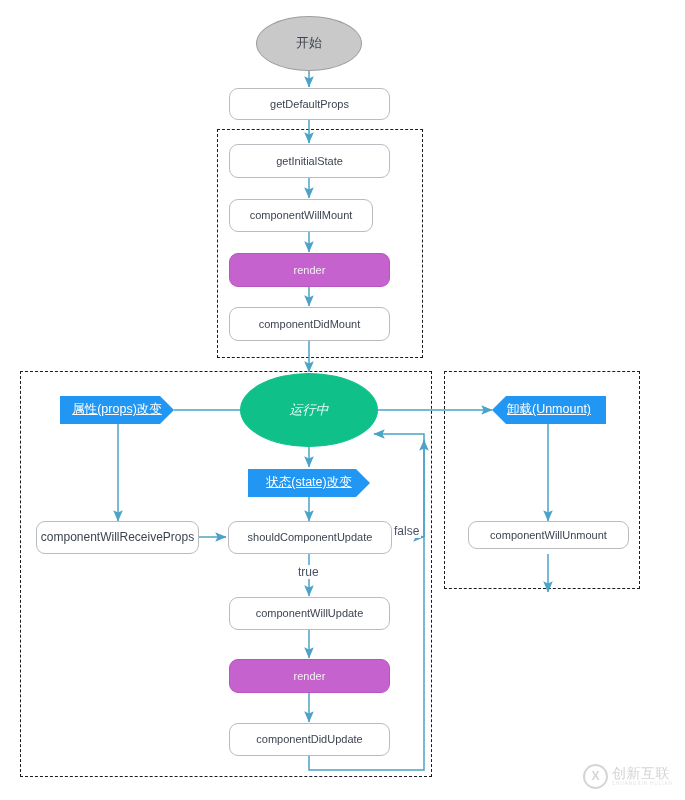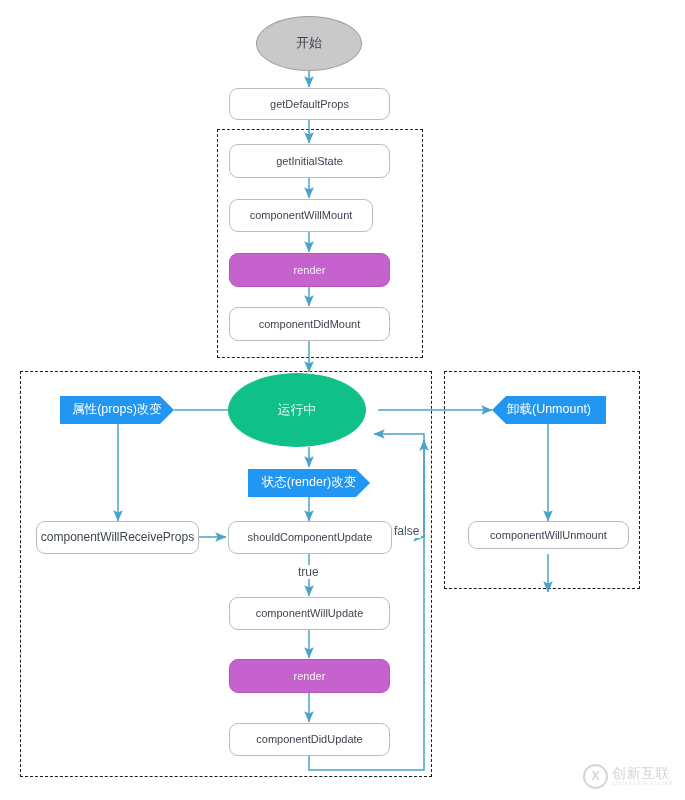--- a/index.html
+++ b/index.html
@@ -31,21 +31,21 @@
     background:#c9c9c9;border:1px solid #9d9d9d;border-radius:50%;
     color:#3d4450;font-size:13px;
   }
   .ellipse.running{
     background:#0fc189;border:1px solid #0fc189;color:#eafff7;
   }
 
   
   .badge{
     background:#2196f3;color:#ffffff;font-size:12.5px;
-    border:none;border-radius:0;
+    border:none;border-radius:0;text-decoration:underline;
   }
   .badge.right{
     clip-path:polygon(0 0, calc(100% - 14px) 0, 100% 50%, calc(100% - 14px) 100%, 0 100%);
   }
   .badge.left{
     clip-path:polygon(14px 0, 100% 0, 100% 100%, 14px 100%, 0 50%);
   }
 
   
   .phase{
@@ -138,25 +138,25 @@
   <div class="node box" style="left:229px;top:88px;width:161px;height:32px;">getDefaultProps</div>
 
   <div class="node box" style="left:229px;top:144px;width:161px;height:34px;">getInitialState</div>
 
   <div class="node box" style="left:229px;top:199px;width:144px;height:33px;">componentWillMount</div>
 
   <div class="node box render" style="left:229px;top:253px;width:161px;height:34px;">render</div>
 
   <div class="node box" style="left:229px;top:307px;width:161px;height:34px;">componentDidMount</div>
 
-  <div class="node ellipse running" style="left:228px;top:373px;width:138px;height:74px;">运行中</div>
+  <div class="node ellipse running" style="left:240px;top:373px;width:138px;height:74px;font-style:italic;">运行中</div>
 
   <div class="node badge right" style="left:60px;top:396px;width:114px;height:28px;">属性(props)改变</div>
 
-  <div class="node badge right" style="left:248px;top:469px;width:122px;height:28px;">状态(render)改变</div>
+  <div class="node badge right" style="left:248px;top:469px;width:122px;height:28px;">状态(state)改变</div>
 
   <div class="node badge left" style="left:492px;top:396px;width:114px;height:28px;">卸载(Unmount)</div>
 
   <div class="node box" style="left:36px;top:521px;width:163px;height:33px;font-size:12px;">componentWillReceiveProps</div>
 
   <div class="node box" style="left:228px;top:521px;width:164px;height:33px;">shouldComponentUpdate</div>
 
   <div class="node box" style="left:229px;top:597px;width:161px;height:33px;">componentWillUpdate</div>
 
   <div class="node box render" style="left:229px;top:659px;width:161px;height:34px;">render</div>

